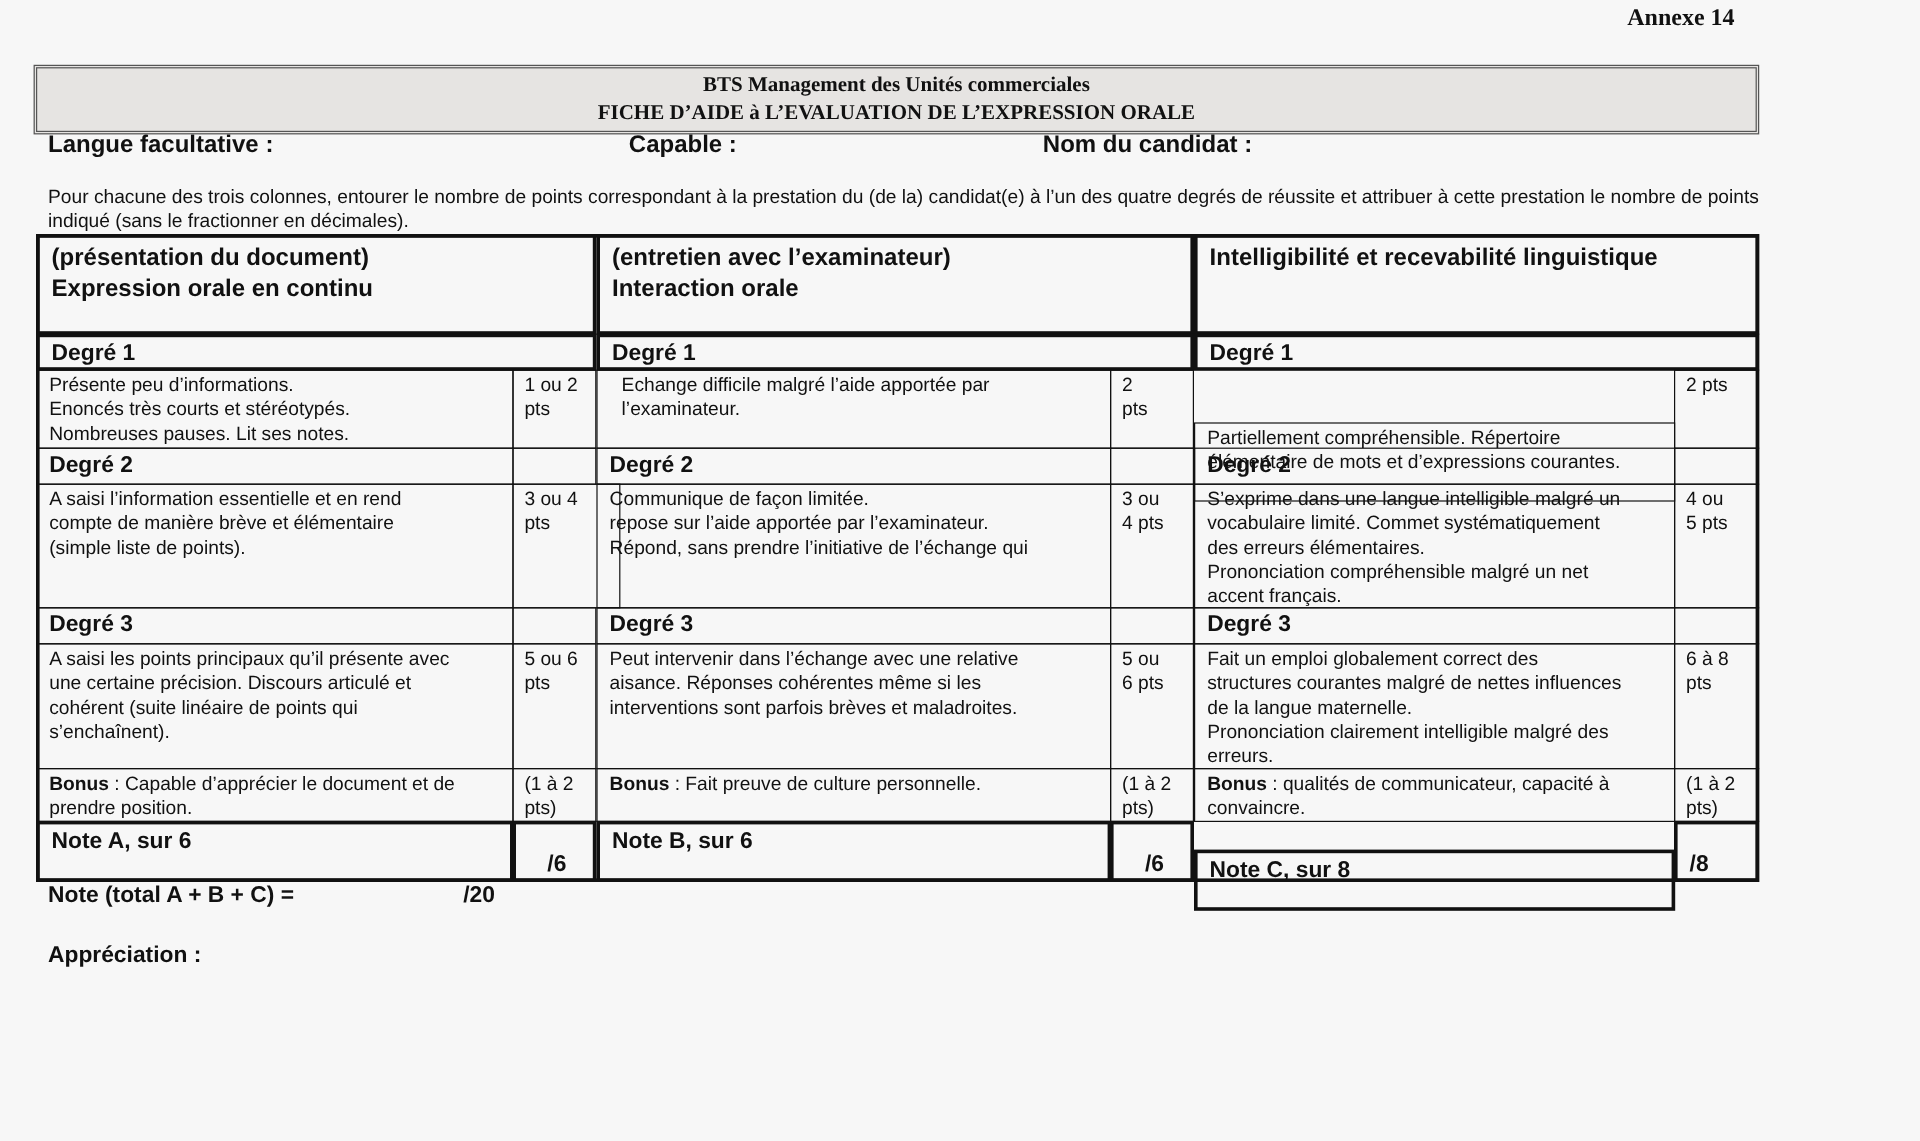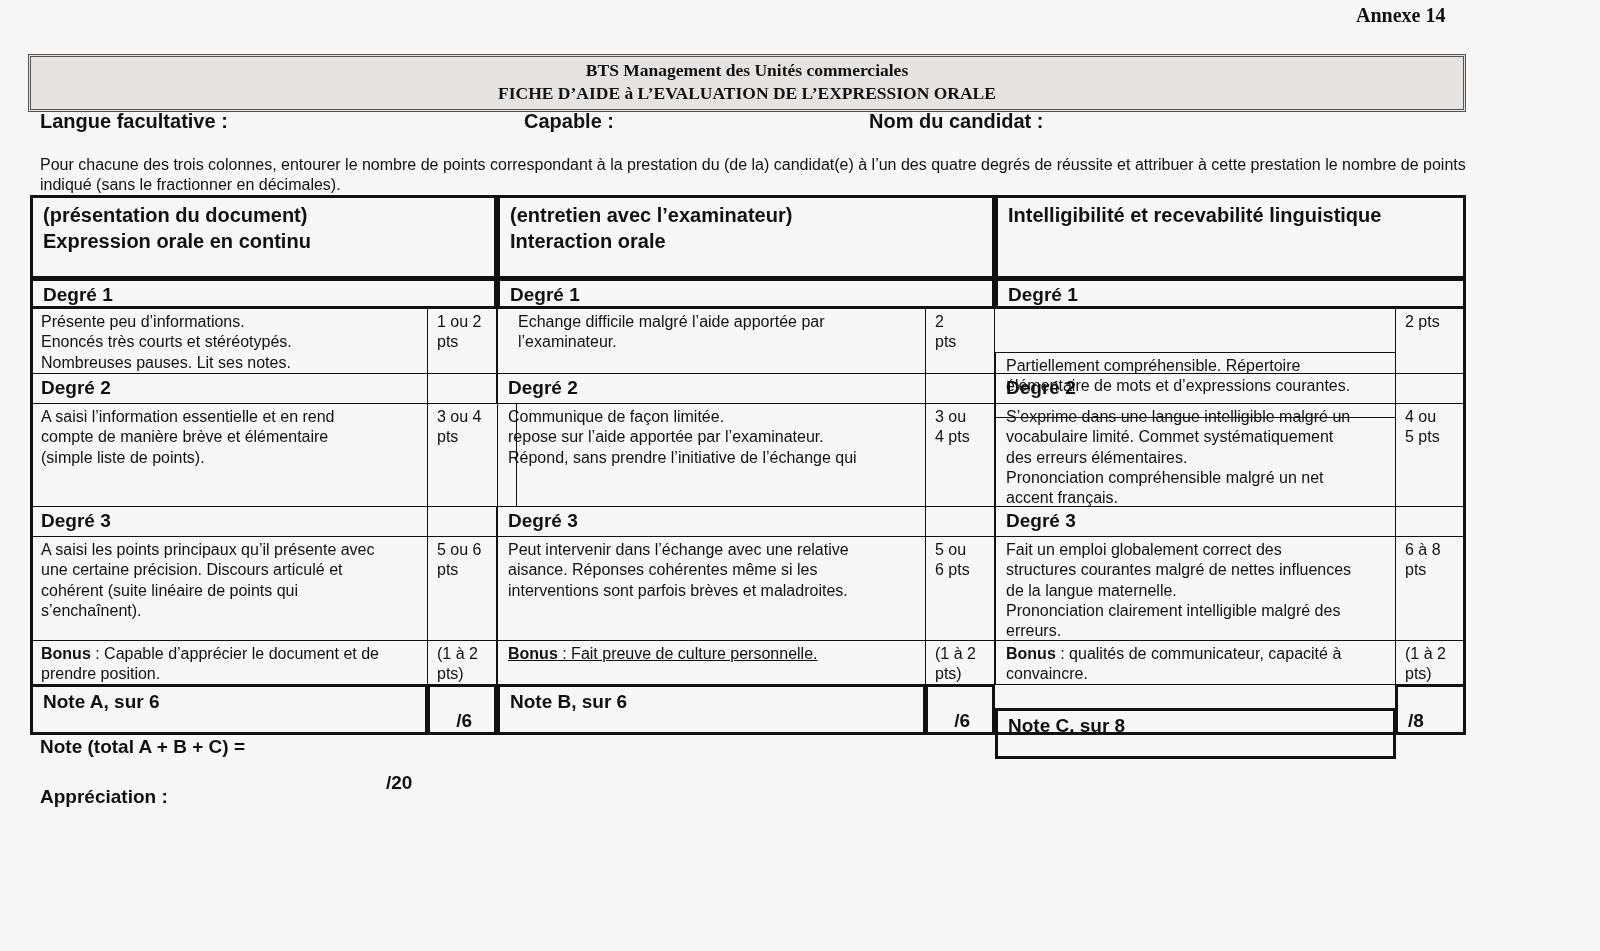--- a/index.html
+++ b/index.html
@@ -30,21 +30,21 @@
     font-size: 16px; line-height: 20.3px; overflow: hidden;
   }
   .thick { border-width: 3px; }
   .colhead { font-weight: bold; font-size: 20px; line-height: 26px; padding-top: 4px; }
   .deg { font-weight: bold; font-size: 19px; line-height: 24px; padding-top: 2px; }
   .pts { padding-left: 9px; }
   .note { font-weight: bold; font-size: 19px; line-height: 24px; padding-top: 3px; }
   .noteval { font-weight: bold; font-size: 19px; padding-top: 24px; }
   .b { font-weight: bold; }
   .total { left: 40px; top: 736px; font-weight: bold; font-size: 19px; }
-  .totalval { left: 386px; top: 736px; font-weight: bold; font-size: 19px; margin-top: 36px; }
+  .totalval { left: 386px; top: 736px; font-weight: bold; font-size: 19px; }
   .appr { left: 40px; top: 786px; font-weight: bold; font-size: 19px; }
 </style>
 </head>
 <body>
 
 <div class="abs annexe">Annexe 14</div>
 
 <div class="abs titlebox">
   <div>BTS Management des Unités commerciales</div>
   <div>FICHE D’AIDE à L’EVALUATION  DE L’EXPRESSION ORALE</div>
@@ -145,21 +145,21 @@
     <div class="cell " style="left: 895px; top: 311px; width: 70px; height: 31px;"></div>
     <div class="cell " style="left: 467px; top: 341px; width: 429px; height: 105px;">
       <div>Peut intervenir dans l’échange avec une relative</div>
       <div>aisance. Réponses cohérentes même si les</div>
       <div>interventions sont parfois brèves et maladroites.</div>
     </div>
     <div class="cell pts" style="left: 895px; top: 341px; width: 70px; height: 105px;">
       <div>5 ou</div>
       <div>6 pts</div>
     </div>
-    <div class="cell " style="left: 467px; top: 445px; width: 429px; height: 45px; text-decoration: underline;"><span class="b">Bonus</span><span> : Fait preuve de culture personnelle.</span></div>
+    <div class="cell " style="left: 467px; top: 445px; width: 429px; height: 45px;"><span class="b">Bonus</span><span> : Fait preuve de culture personnelle.</span></div>
     <div class="cell pts" style="left: 895px; top: 445px; width: 70px; height: 45px;">
       <div>(1 à 2</div>
       <div>pts)</div>
     </div>
     <div class="cell thick note" style="left: 467px; top: 489px; width: 429px; height: 51px;">
       <div>Note B, sur 6</div>
     </div>
     <div class="cell thick noteval" style="left: 895px; top: 489px; width: 70px; height: 51px; text-align: right; padding-right: 22px;">
       <div>/6</div>
     </div>

